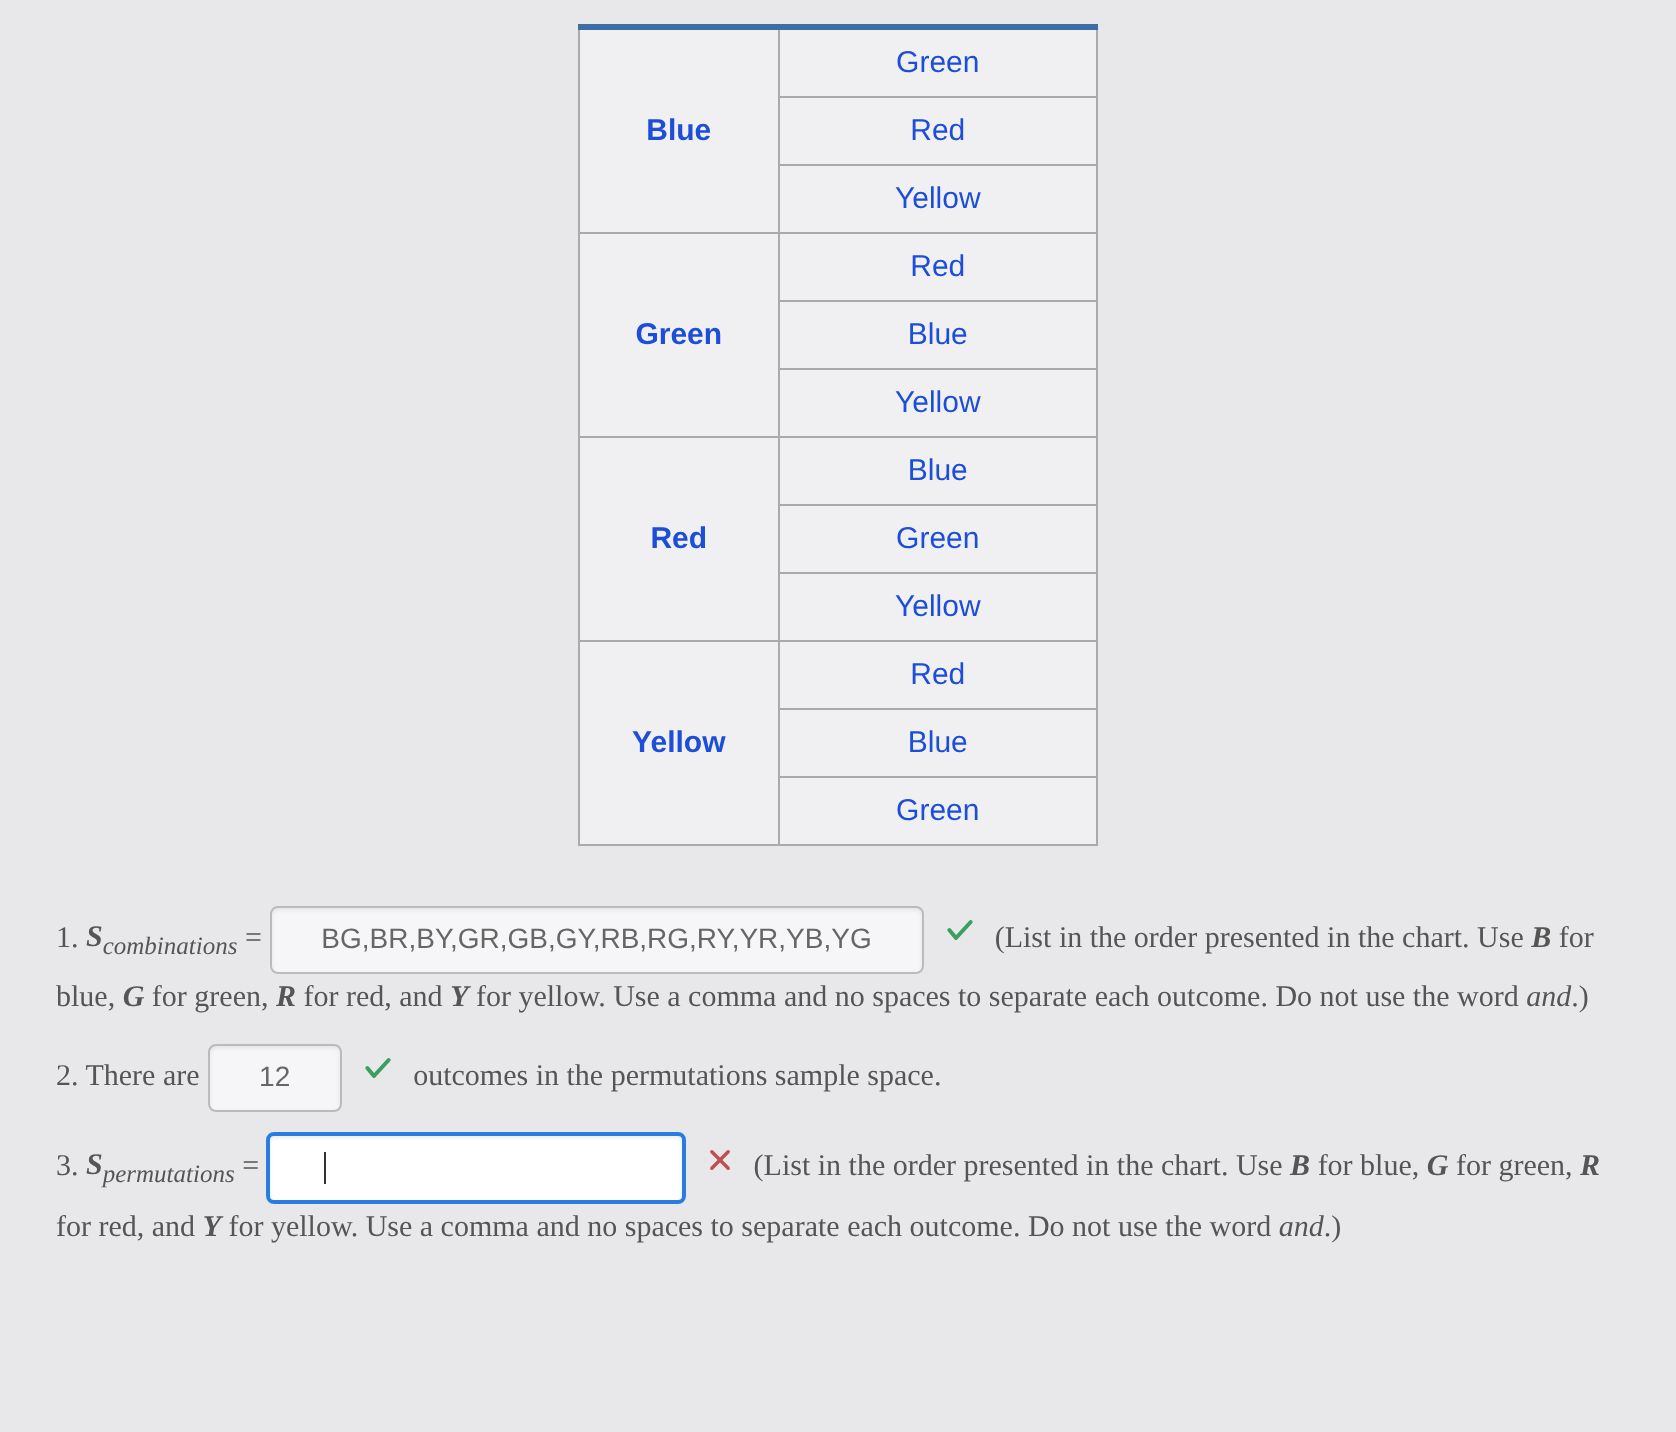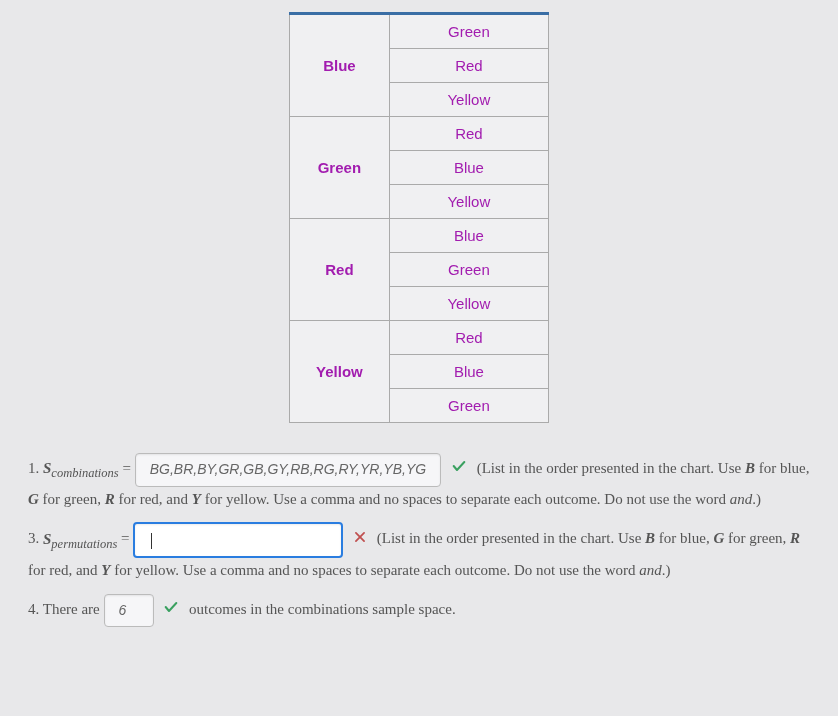--- a/index.html
+++ b/index.html
@@ -16,21 +16,21 @@
       margin: 0 auto 20px auto;
       border-collapse: collapse;
       width: 260px;
       background: #f0f0f2;
     }
     .outcome-table td {
       border: 1px solid #aaa;
       padding: 8px 14px;
       text-align: center;
       font-size: 15px;
-      color: #a21caf;
+      color: #1d4ed8;
       font-weight: 500;
       font-family: Arial, sans-serif;
     }
     .outcome-table tr:first-child td {
       border-top: 3px solid #3a6ea5;
     }
     .outcome-table td.first-col {
       width: 100px;
       font-weight: 600;
     }
@@ -48,28 +48,27 @@
     }
     .subvar {
       font-style: italic;
       font-family: 'Times New Roman', serif;
     }
     .input-field {
       display: inline-block;
       background: #f6f6f8;
       border: 1px solid #bbb;
       border-radius: 4px;
-      padding: 4px 14px;
+      padding: 4px 25px;
       min-width: 50px;
       font-family: Arial, sans-serif;
       font-size: 14px;
       color: #666;
       vertical-align: middle;
       box-shadow: inset 0 1px 2px rgba(0,0,0,0.08);
-      font-style: italic;
     }
     .input-wide { min-width: 300px; }
     .input-active {
       border: 2px solid #2a7de0;
       min-width: 210px;
       background: #fff;
       position: relative;
     }
     .cursor {
       display: inline-block;
@@ -155,20 +154,31 @@
         </svg>
     </span>
     <span>(List in the order presented in the chart. Use</span>
     <span class="var-letter">B</span><span> for blue, </span>
     <span class="var-letter">G</span><span> for green, </span>
     <span class="var-letter">R</span><span> for red, and </span>
     <span class="var-letter">Y</span><span> for yellow. Use a comma and no spaces to separate each outcome. Do not use the word </span>
     <em>and</em><span>.)</span>
   </div>
 
+  <div class="question">
+    <span>2.</span>
+    <span>There are</span>
+    <span class="input-field">12</span>
+    <span class="check-icon">
+      <svg viewBox="0 0 24 24" fill="none" stroke="#3aa060" stroke-width="3" stroke-linecap="round" stroke-linejoin="round">
+          <polyline points="4 12 9 18 20 6"></polyline>
+        </svg>
+    </span>
+    <span>outcomes in the permutations sample space.</span>
+  </div>
 
   <div class="question">
     <span>3.</span>
     <span class="subvar">
       <span class="var-letter">S</span><sub>permutations</sub>
     </span>
     <span>=</span>
     <span class="input-field input-active"><span class="cursor"></span></span>
     <span class="x-icon">
       <svg viewBox="0 0 24 24" fill="none" stroke="#c05050" stroke-width="3" stroke-linecap="round">
@@ -177,25 +187,14 @@
         </svg>
     </span>
     <span>(List in the order presented in the chart. Use </span>
     <span class="var-letter">B</span><span> for blue, </span>
     <span class="var-letter">G</span><span> for green, </span>
     <span class="var-letter">R</span><span> for red, and </span>
     <span class="var-letter">Y</span><span> for yellow. Use a comma and no spaces to separate each outcome. Do not use the word </span>
     <em>and</em><span>.)</span>
   </div>
 
-  <div class="question">
-    <span>4.</span>
-    <span>There are</span>
-    <span class="input-field">6</span>
-    <span class="check-icon">
-      <svg viewBox="0 0 24 24" fill="none" stroke="#3aa060" stroke-width="3" stroke-linecap="round" stroke-linejoin="round">
-          <polyline points="4 12 9 18 20 6"></polyline>
-        </svg>
-    </span>
-    <span>outcomes in the combinations sample space.</span>
-  </div>
 
 </div>
 
 </body></html>

